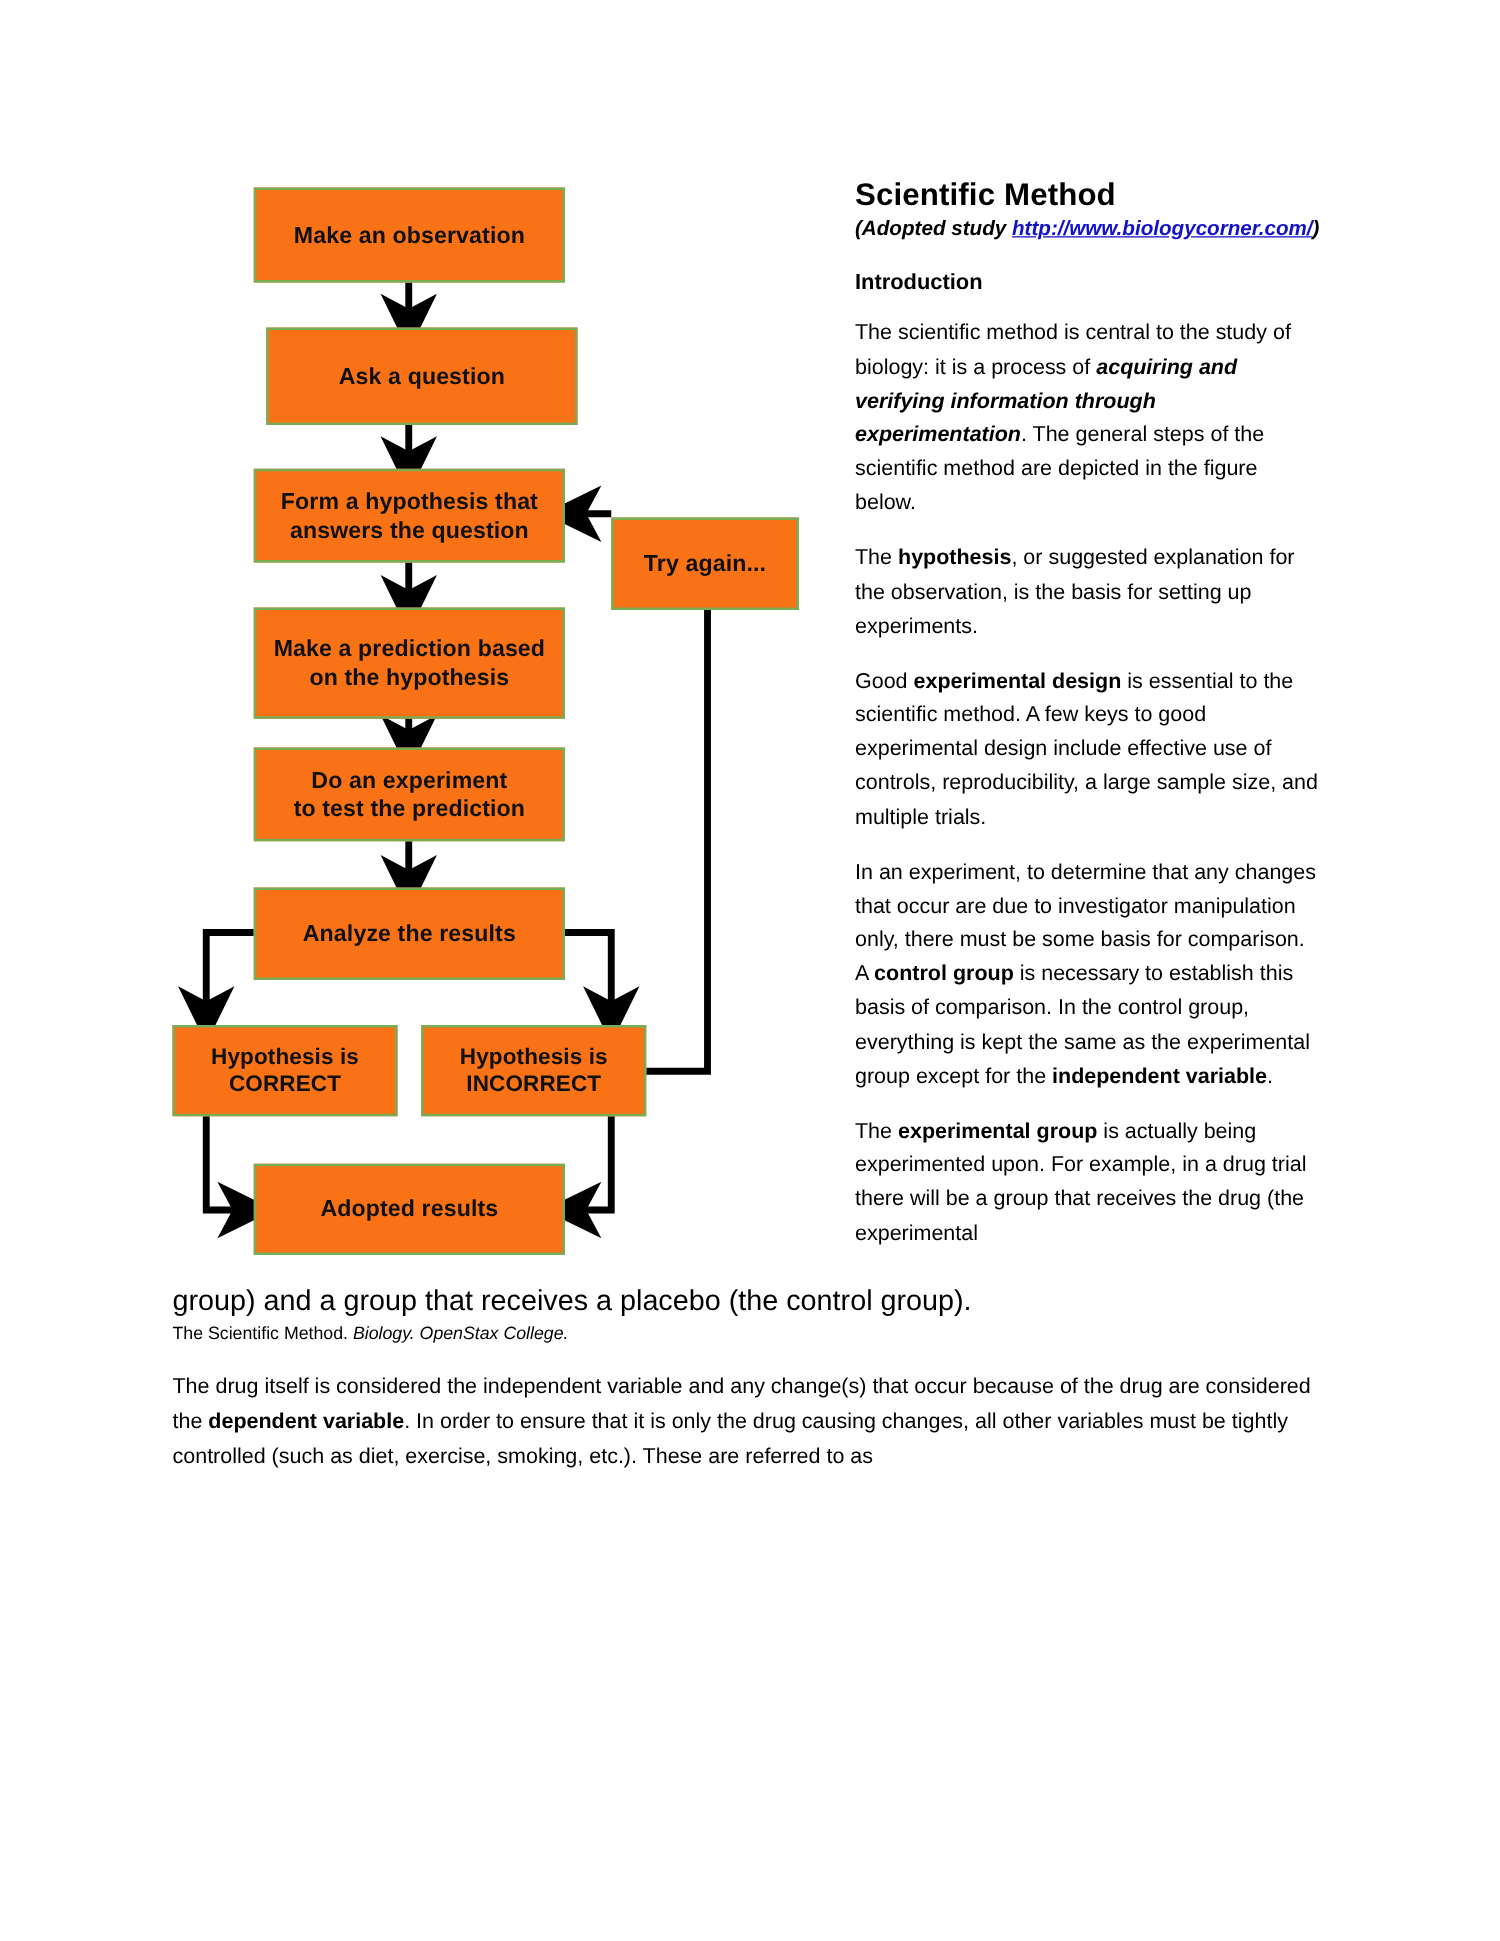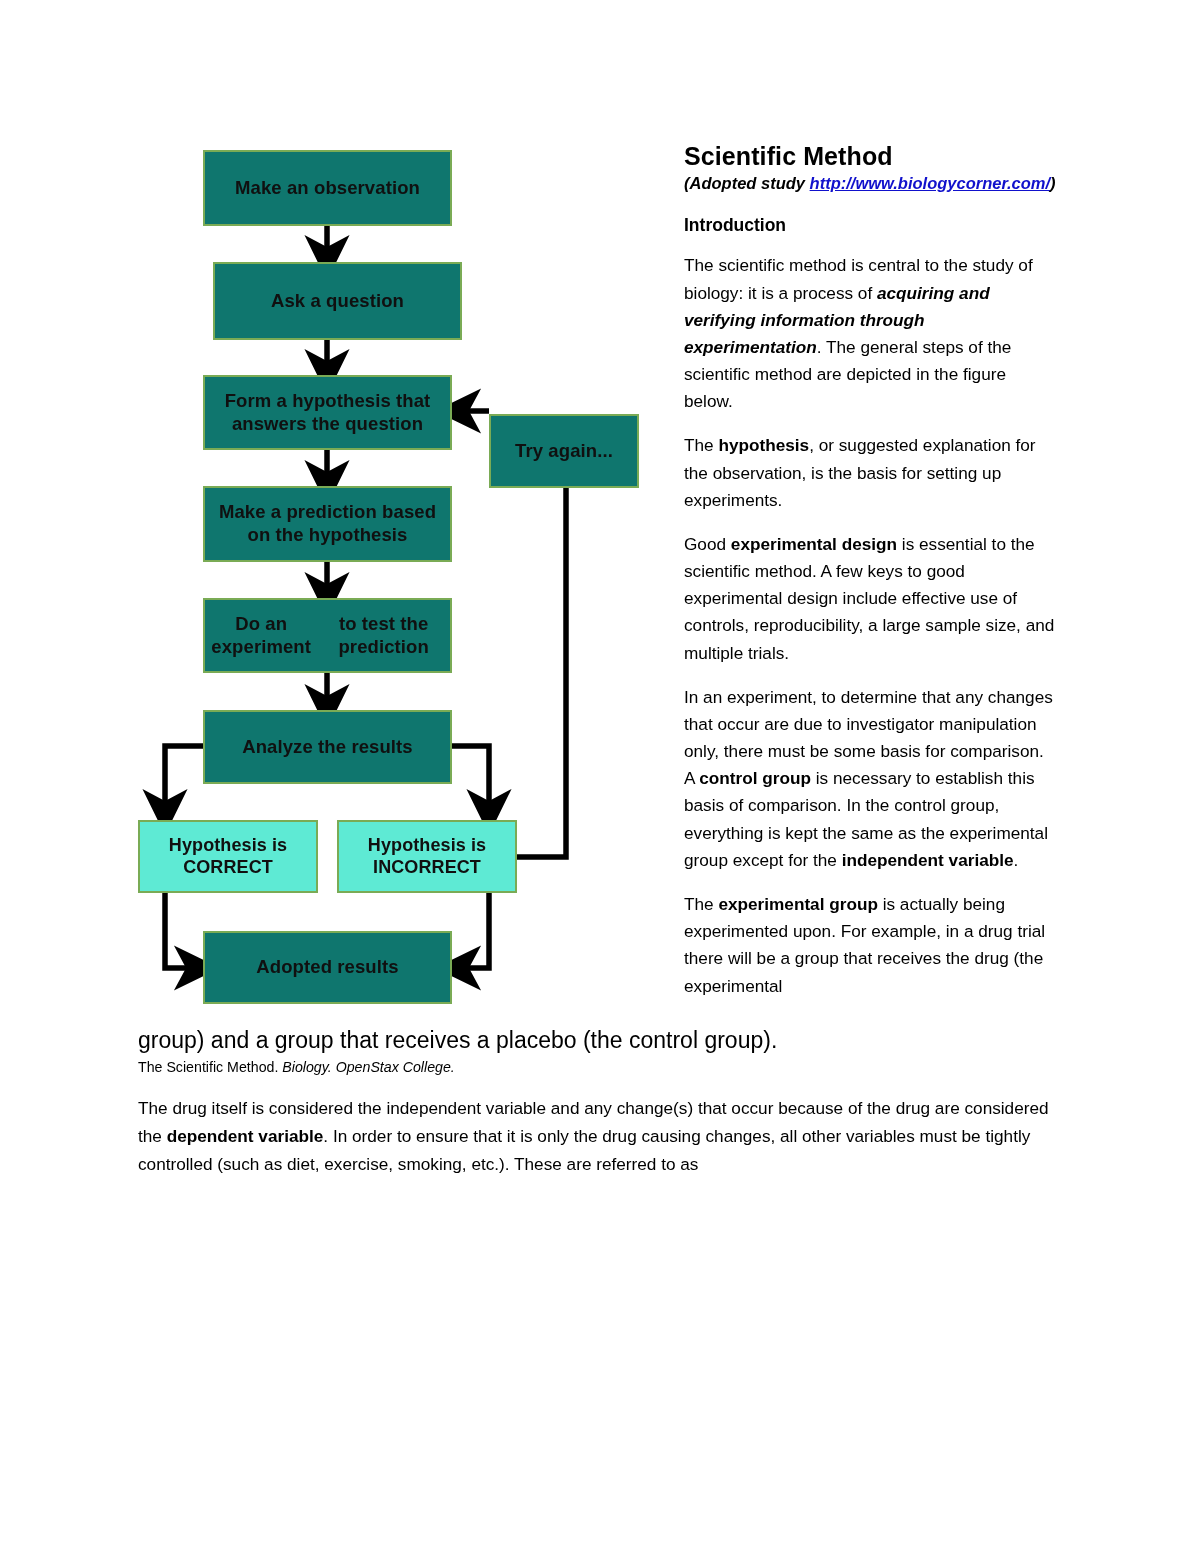--- a/index.html
+++ b/index.html
@@ -86,34 +86,34 @@
   #flow {
     position: absolute;
     left: 0;
     top: 0;
     width: 680px;
     height: 1020px;
   }
   .fbox {
     position: absolute;
     box-sizing: border-box;
-    background: #0f766e;
+    background: #f97316;
     border: 2px solid #7aab55;
     display: flex;
     align-items: center;
     justify-content: center;
     text-align: center;
     font-weight: bold;
     font-size: 18.5px;
     line-height: 1.22;
     color: #101010;
     letter-spacing: 0.1px;
   }
   .fbox.dark {
-    background: #5eead4;
+    background: #f97316;
     align-items: center;
   }
   .fbox.small { font-size: 18px; }
   svg#arrows {
     position: absolute;
     left: 0; top: 0;
     width: 680px;
     height: 1020px;
     overflow: visible;
   }
@@ -165,26 +165,26 @@
 
   <div class="fbox" style="left:203px; top:375px; width:249px; height:75px; flex-direction:column;">
     <span>Form a hypothesis that</span>
     <span>answers the question</span>
   </div>
 
   <div class="fbox" style="left:489px; top:374px; width:150px; height:74px;margin-top:40px;">
     <span>Try again...</span>
   </div>
 
-  <div class="fbox" style="left:203px; top:486px; width:249px; height:76px; flex-direction:column;">
+  <div class="fbox" style="left:203px; top:486px; width:249px; height:89px; flex-direction:column;">
     <span>Make a prediction based</span>
     <span>on the hypothesis</span>
   </div>
 
-  <div class="fbox" style="left:203px; top:598px; width:249px; height:75px; ">
+  <div class="fbox" style="left:203px; top:598px; width:249px; height:75px; flex-direction:column;">
     <span>Do an experiment</span>
     <span>to test the prediction</span>
   </div>
 
   <div class="fbox" style="left:203px; top:710px; width:249px; height:74px;">
     <span>Analyze the results</span>
   </div>
 
   <div class="fbox dark small" style="left:138px; top:820px; width:180px; height:73px; flex-direction:column;">
     <span>Hypothesis is</span>

